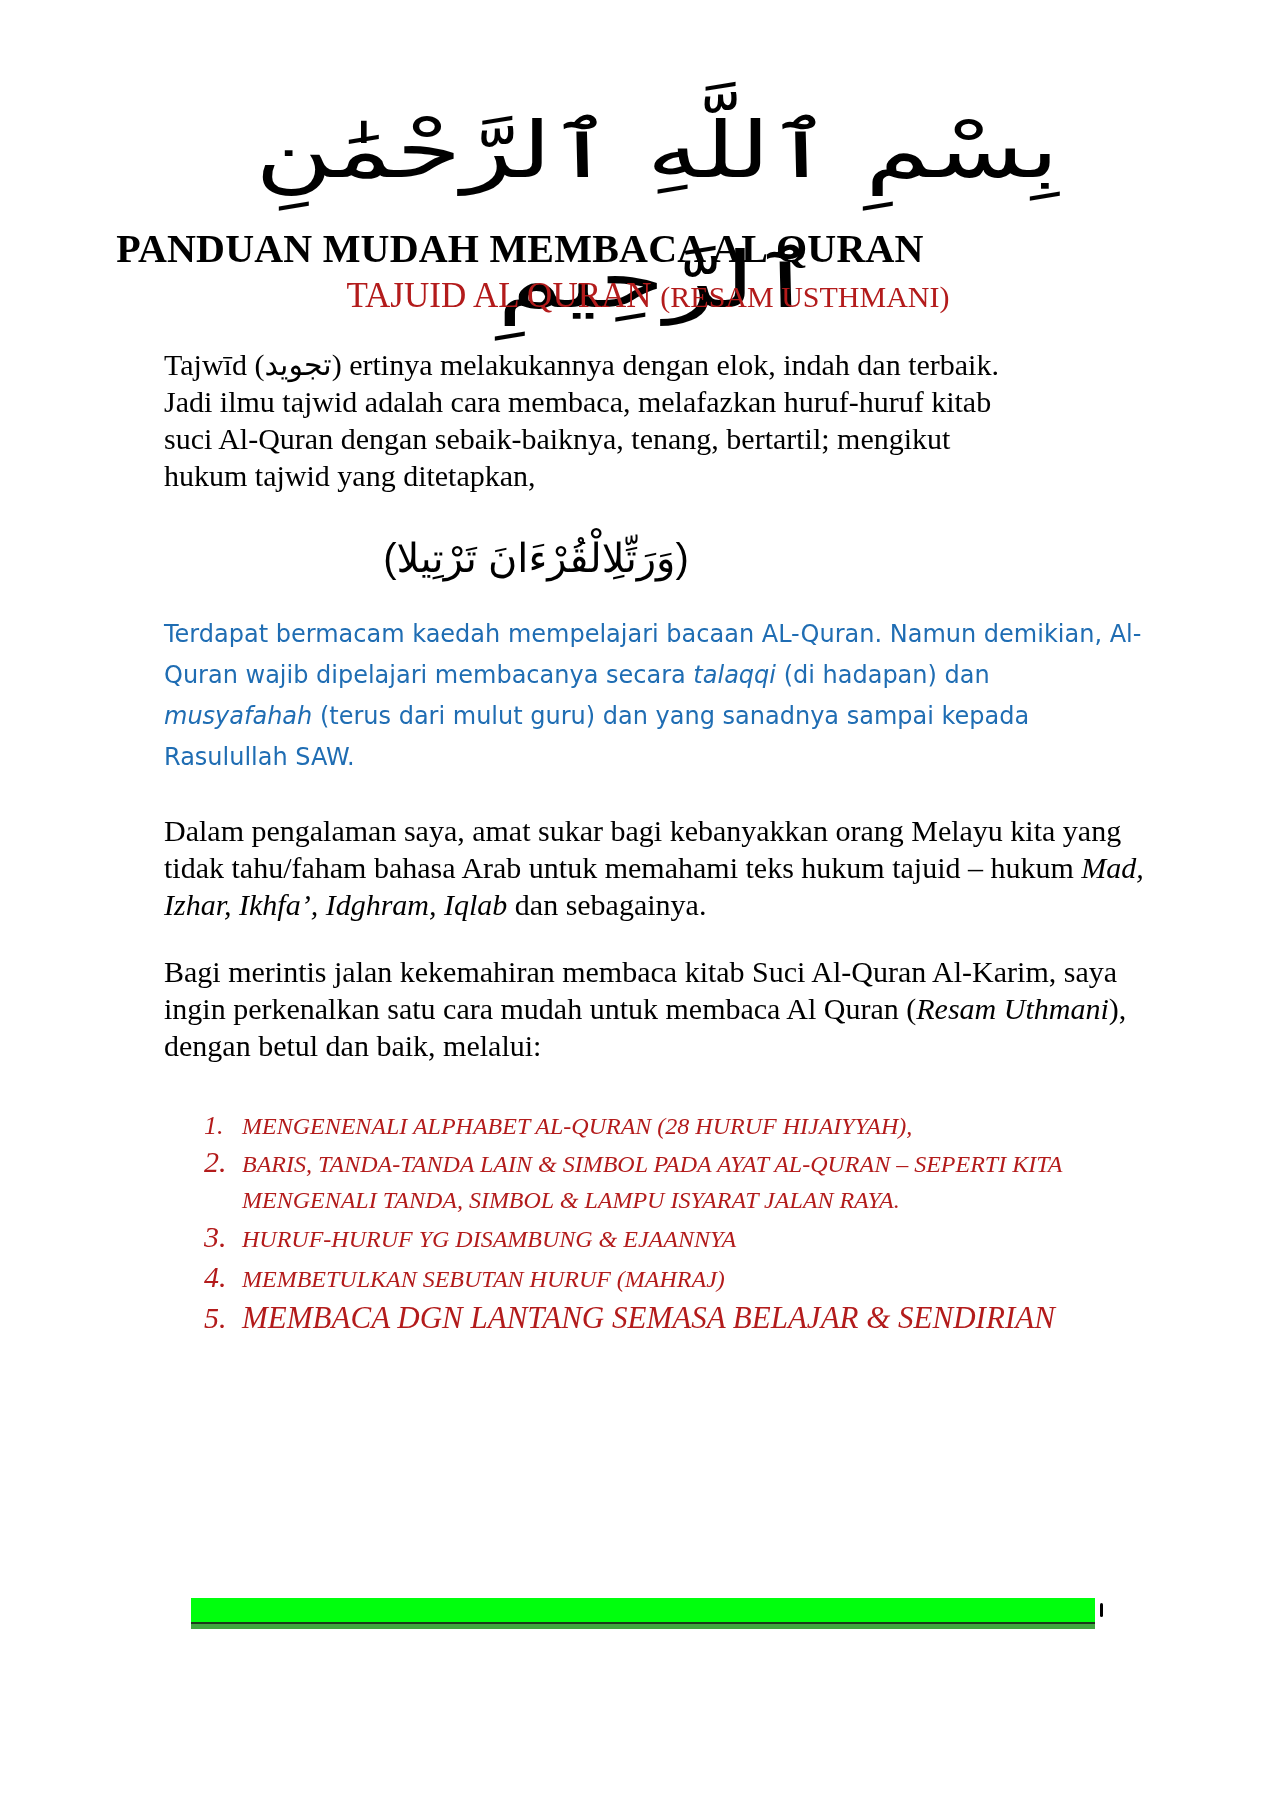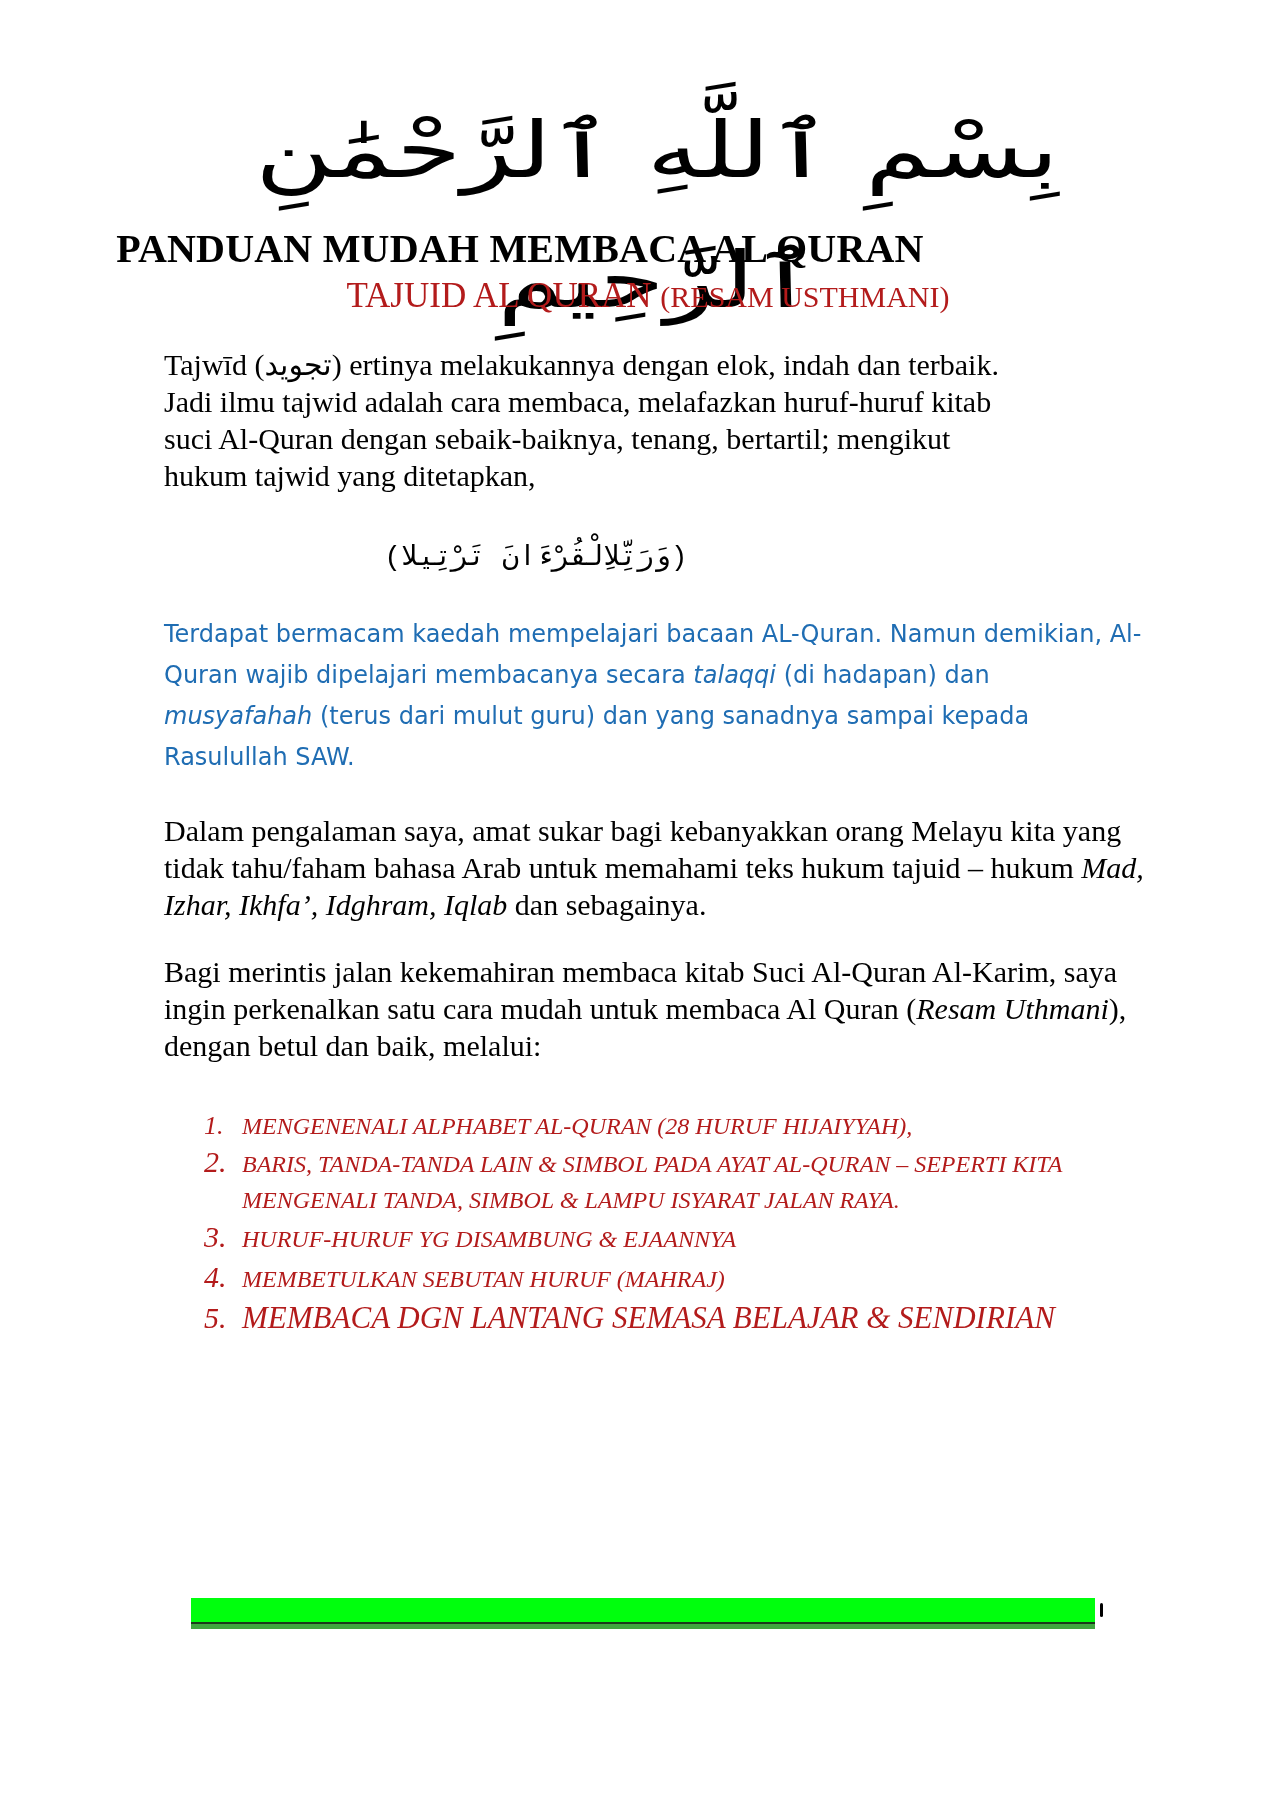--- a/index.html
+++ b/index.html
@@ -74,22 +74,22 @@
       color: #000;
     }
     .para p { margin: 0; }
     .p1 { top: 346px; }
     .arabic-verse {
       position: absolute;
       left: 0;
       width: 1048px;
       top: 528px;
       text-align: center;
-      font-family: Liberation Mono, monospace;
-      font-size: 28px;
+      font-family: Liberation Sans, sans-serif;
+      font-size: 40px;
       line-height: 60px;
       color: #000;
     }
     .blue {
       position: absolute;
       left: 152px;
       width: 980px;
       top: 614px;
       font-family: "DejaVu Sans", sans-serif;
       font-size: 24px;

